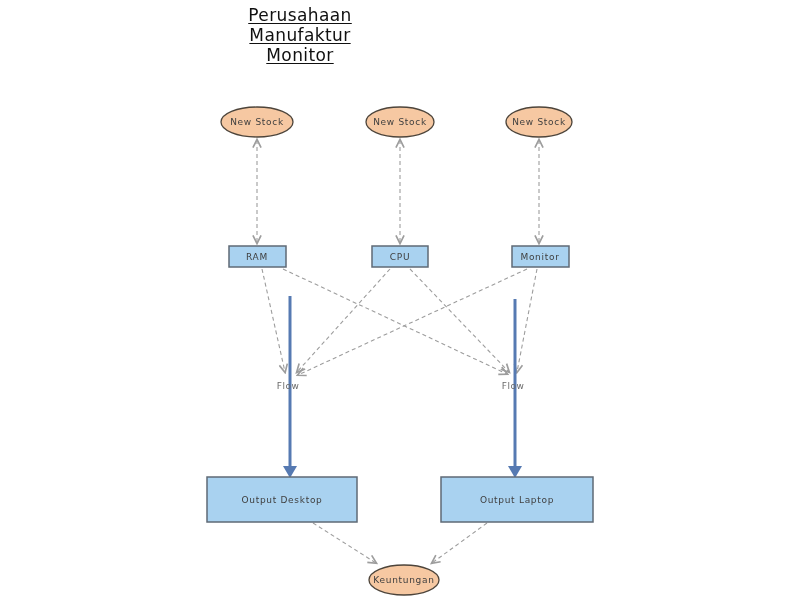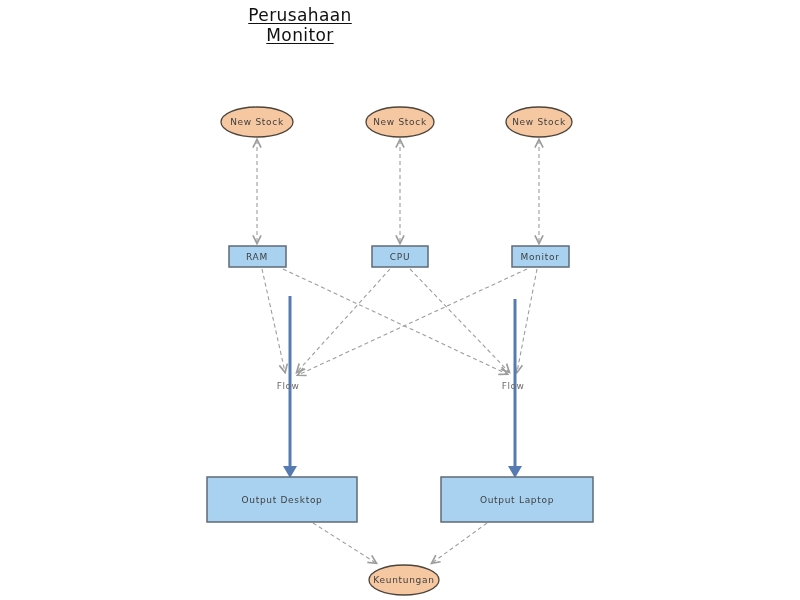--- a/index.html
+++ b/index.html
@@ -103,16 +103,17 @@
     </g>
 
     <g>
       <ellipse class="stock-shape" cx="404" cy="580" rx="35" ry="15" fill="#F6C8A2" stroke="#4d443a"></ellipse>
       <text class="node-text" x="404" y="583" text-anchor="middle">Keuntungan</text>
     </g>
   </svg>
 
   <div class="title-block">
     <div class="title-line">Perusahaan</div>
+    <div class="title-line">Manufaktur</div>
     <div class="title-line">Monitor</div>
   </div>
 
 </div>
 
 </body></html>

